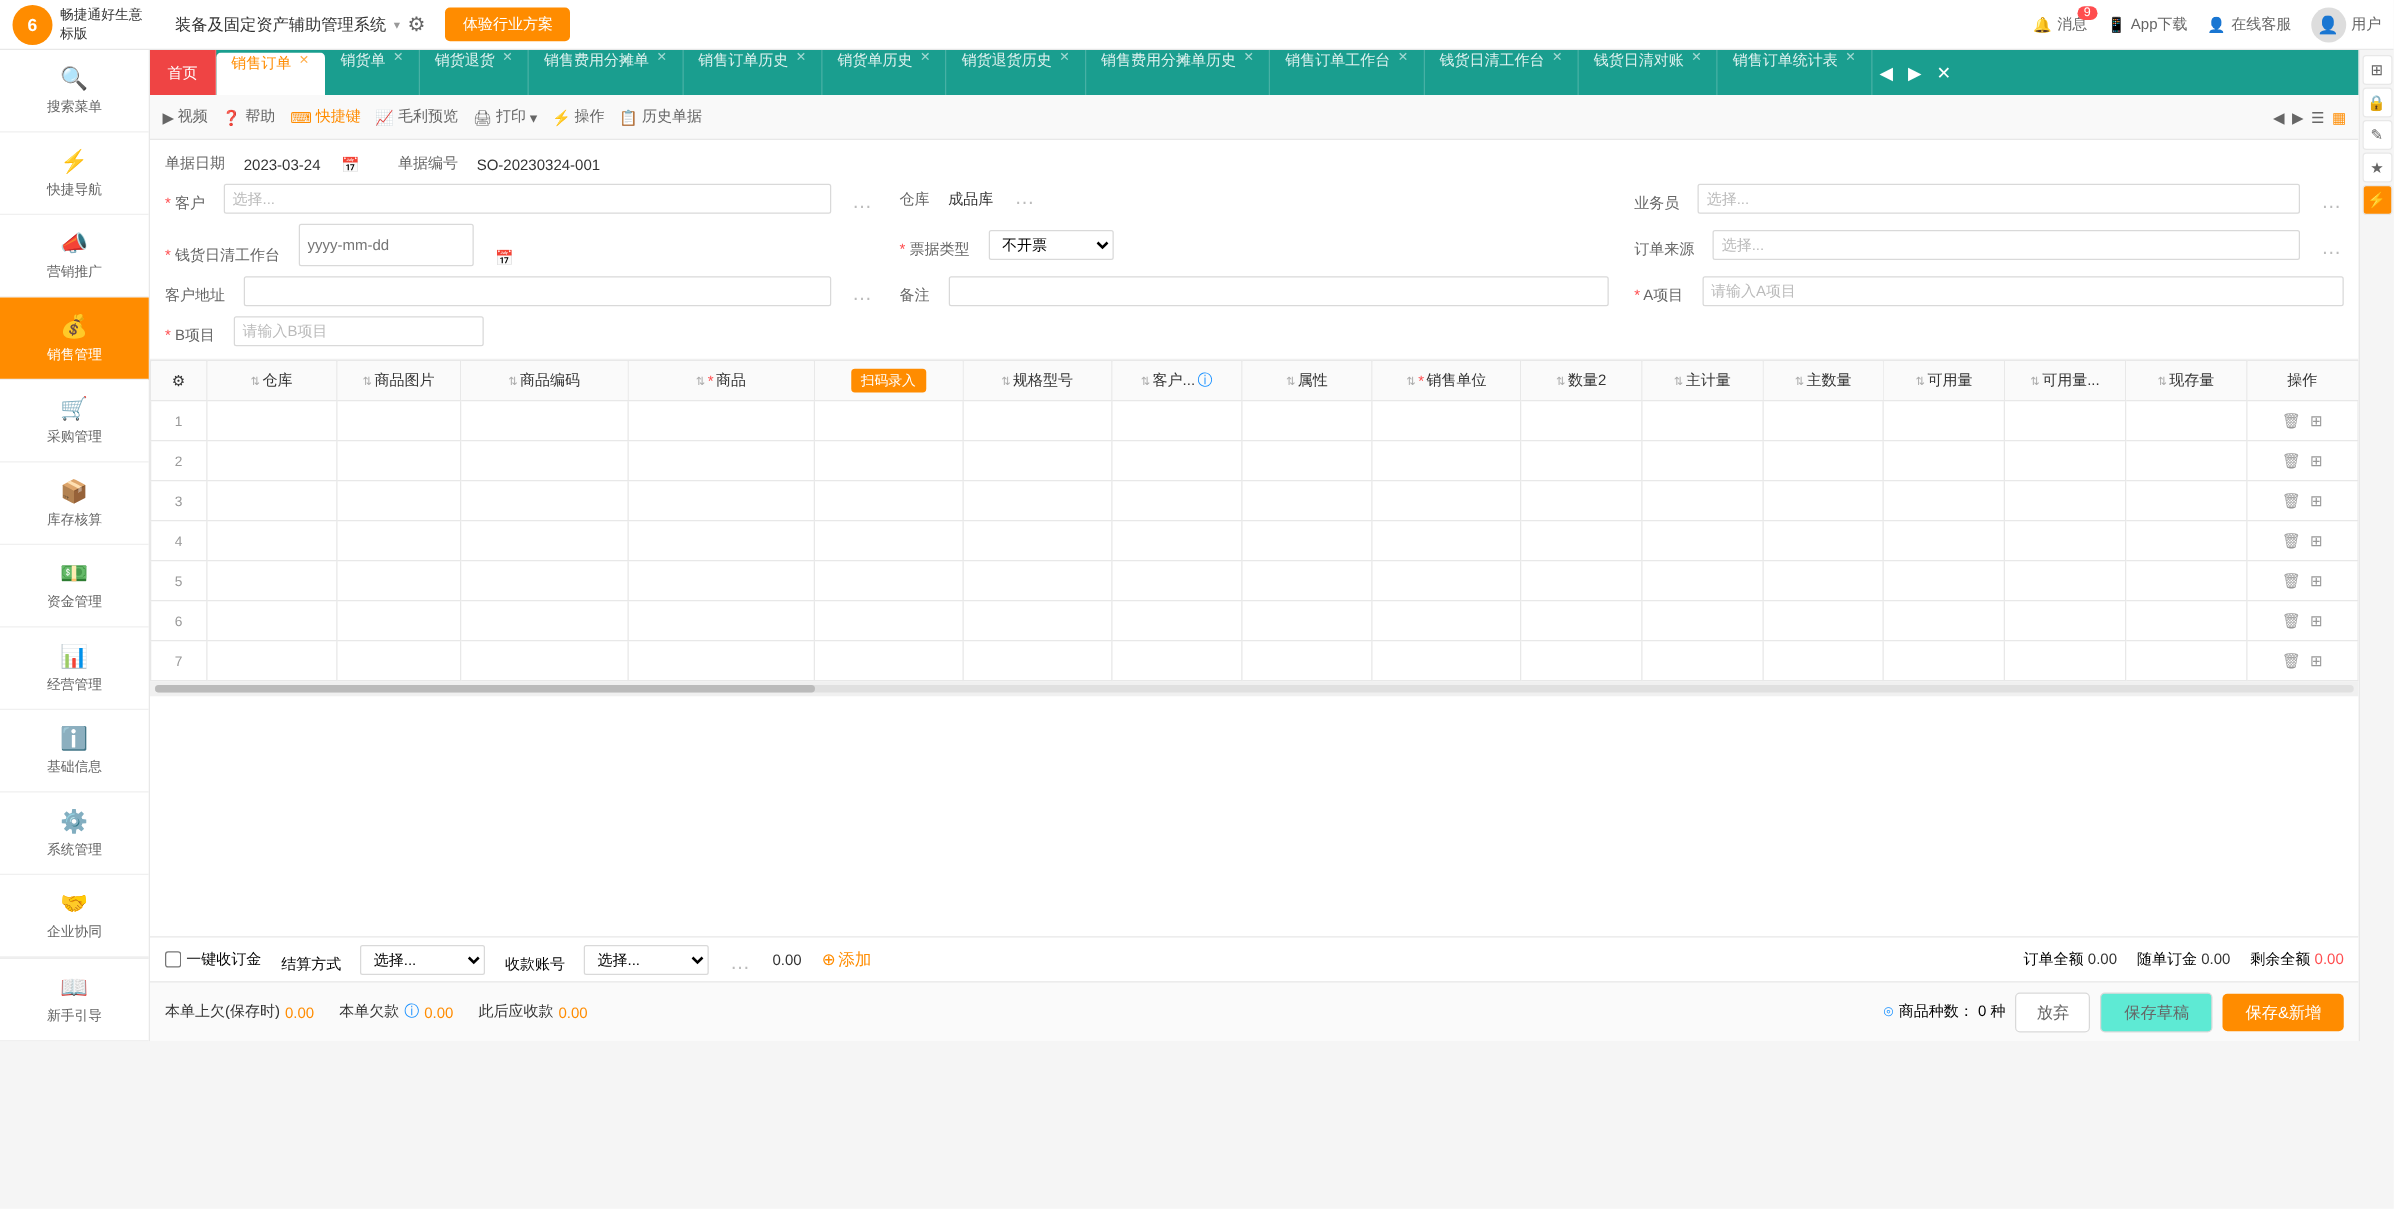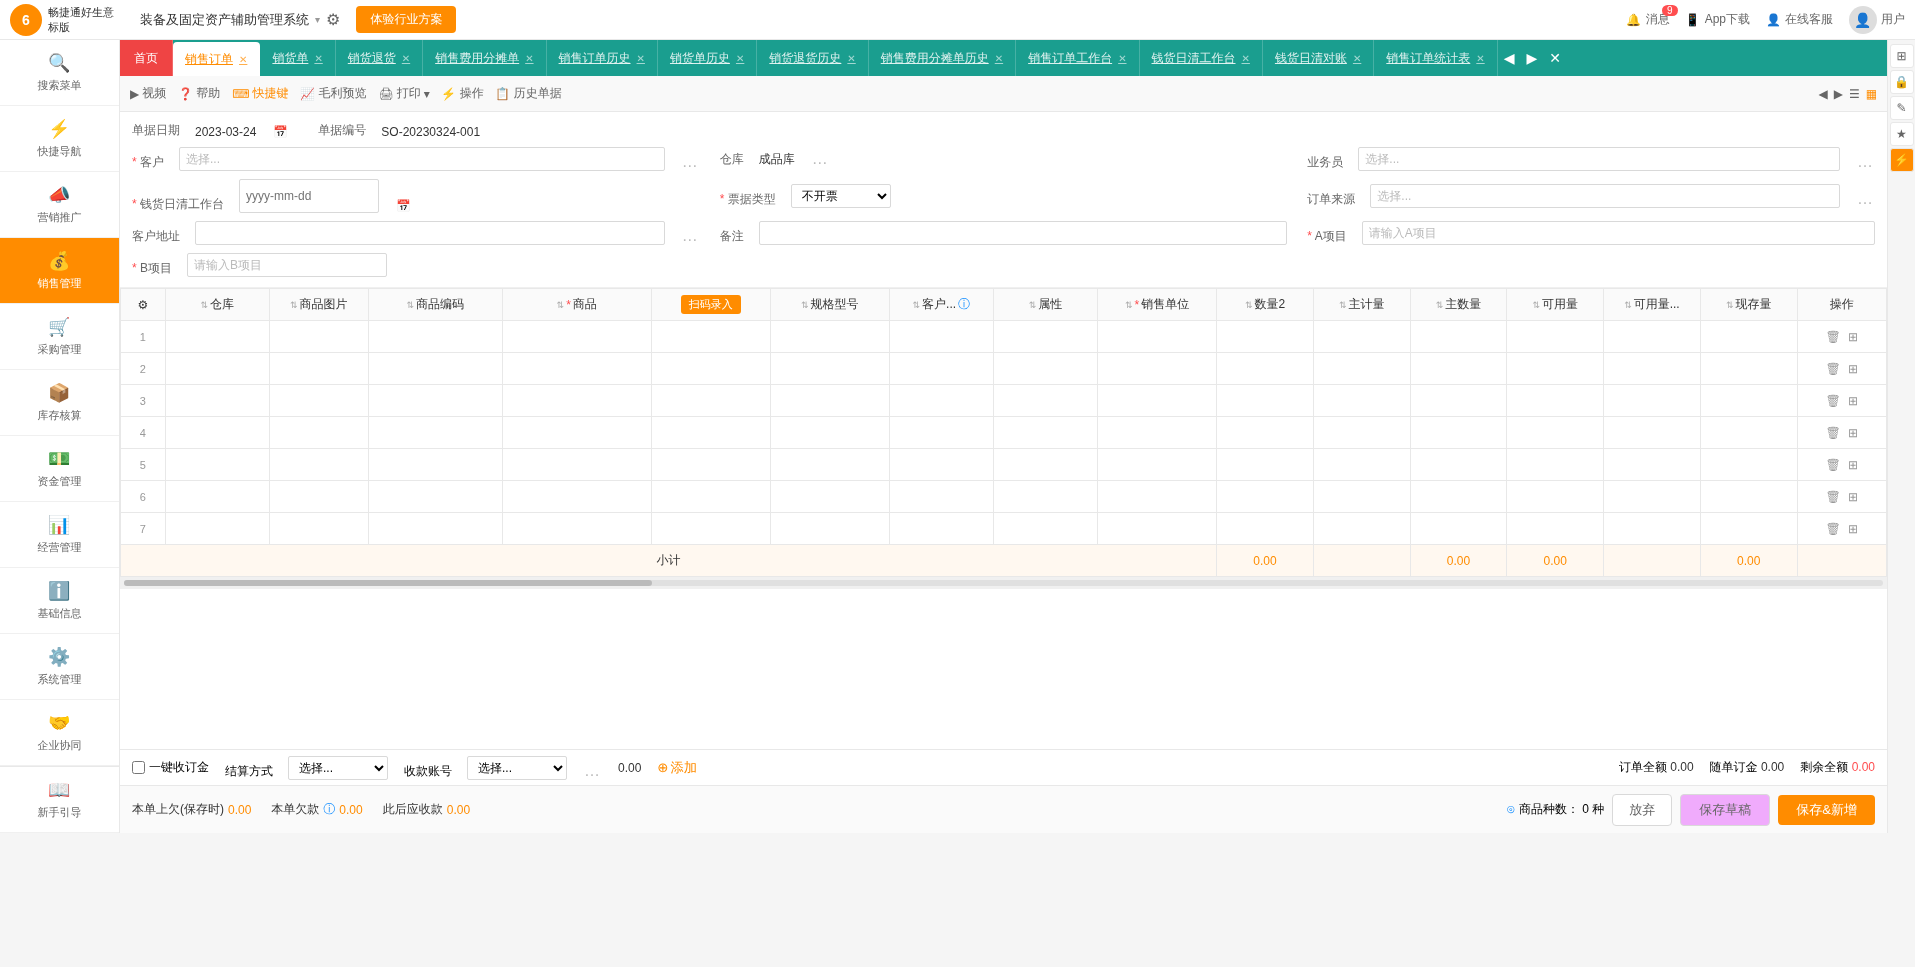--- a/index.html
+++ b/index.html
@@ -28,21 +28,21 @@
     .sidebar-item { display: flex; flex-direction: column; align-items: center; padding: 12px 8px; cursor: pointer; color: #666; font-size: 11px; gap: 4px; border-bottom: 1px solid #f0f0f0; }
     .sidebar-item.active { background: #ff8c00; color: white; }
     .sidebar-icon { font-size: 18px; }
     .sidebar-bottom { margin-top: auto; border-top: 1px solid #e8e8e8; }
 
     
     .content-area { flex: 1; display: flex; flex-direction: column; overflow: hidden; }
 
     
     .tab-bar { height: 36px; background: #1a9e8f; display: flex; align-items: center; overflow: hidden; flex-shrink: 0; }
-    .tab-item { height: 36px; padding: 0 12px; display: flex; align-items: center; gap: 4px; cursor: pointer; color: rgba(255,255,255,0.85); font-size: 12px; white-space: nowrap; border-right: 1px solid rgba(255,255,255,0.2); text-decoration: underline; }
+    .tab-item { height: 36px; padding: 0 12px; display: flex; gap: 4px; cursor: pointer; color: rgba(255,255,255,0.85); font-size: 12px; white-space: nowrap; border-right: 1px solid rgba(255,255,255,0.2); }
     .tab-item.active { background: #fff; color: #ff8c00; border-radius: 4px 4px 0 0; height: 34px; margin-top: 2px; }
     .tab-item .close-x { font-size: 10px; opacity: 0.7; margin-left: 2px; }
     .tab-nav-btn { color: white; padding: 0 6px; cursor: pointer; font-size: 14px; display: flex; align-items: center; }
     .tab-home { background: #ef4444; color: white; padding: 0 14px; font-size: 12px; height: 36px; display: flex; align-items: center; border-right: 1px solid rgba(255,255,255,0.2); }
 
     
     .form-container { background: #fff; flex: 1; overflow-y: auto; display: flex; flex-direction: column; }
 
     
     .form-toolbar { height: 36px; background: #f9f9f9; border-bottom: 1px solid #e8e8e8; display: flex; align-items: center; padding: 0 10px; gap: 12px; font-size: 12px; color: #666; flex-shrink: 0; }
@@ -84,21 +84,21 @@
 
     
     .bottom-bar { height: 36px; background: #fff; border-top: 1px solid #e8e8e8; display: flex; align-items: center; padding: 0 12px; gap: 16px; font-size: 12px; flex-shrink: 0; }
     .bottom-field { display: flex; align-items: center; gap: 4px; }
     .orange-text { color: #ff8c00; }
     .checkbox-label { display: flex; align-items: center; gap: 4px; cursor: pointer; }
 
     
     .form-footer { height: 48px; background: #fafafa; border-top: 1px solid #e8e8e8; display: flex; align-items: center; justify-content: space-between; padding: 0 12px; flex-shrink: 0; }
     .footer-left { display: flex; gap: 20px; font-size: 12px; color: #333; }
-    .save-draft-btn { background: #f0abfc; border: 1px solid #d9d9d9; color: #666; padding: 6px 18px; border-radius: 4px; cursor: pointer; font-size: 13px; }
+    .save-draft-btn { background: #5eead4; border: 1px solid #d9d9d9; color: #666; padding: 6px 18px; border-radius: 4px; cursor: pointer; font-size: 13px; }
     .save-new-btn { background: #ff8c00; color: white; border: none; padding: 6px 18px; border-radius: 4px; cursor: pointer; font-size: 13px; }
     .discard-btn { background: #fff; border: 1px solid #d9d9d9; color: #666; padding: 6px 16px; border-radius: 4px; cursor: pointer; font-size: 13px; }
 
     
     .right-panel { width: 28px; background: #f5f5f5; border-left: 1px solid #e8e8e8; display: flex; flex-direction: column; align-items: center; gap: 2px; padding: 4px 2px; flex-shrink: 0; }
     .right-panel-btn { width: 24px; height: 24px; background: #fff; border: 1px solid #e8e8e8; border-radius: 3px; display: flex; align-items: center; justify-content: center; cursor: pointer; color: #666; font-size: 12px; }
 
     .scrollbar-hint { height: 12px; background: #f0f0f0; display: flex; align-items: center; padding: 0 4px; }
     .scrollbar-track { flex: 1; height: 6px; background: #e0e0e0; border-radius: 3px; position: relative; }
     .scrollbar-thumb { width: 30%; height: 6px; background: #bbb; border-radius: 3px; position: absolute; left: 0; }
@@ -626,30 +626,20 @@
                   <td></td>
                   <td></td>
                   <td></td>
                   <td></td>
                 <td style="text-align:center;">
                   <span style="color:#999;cursor:pointer;margin-right:4px;">🗑</span>
                   <span style="color:#999;cursor:pointer;">⊞</span>
                 </td>
               </tr>
 
-              <tr class="summary-row">
-                <td colspan="10" class="summary-label">小计</td>
-                <td style="color:#ff8c00;">0.00</td>
-                <td></td>
-                <td style="color:#ff8c00;">0.00</td>
-                <td style="color:#ff8c00;">0.00</td>
-                <td></td>
-                <td style="color:#ff8c00;">0.00</td>
-                <td></td>
-              </tr>
             </tbody>
           </table>
 
           <div class="scrollbar-hint">
             <div class="scrollbar-track">
               <div class="scrollbar-thumb"></div>
             </div>
           </div>
         </div>
 

